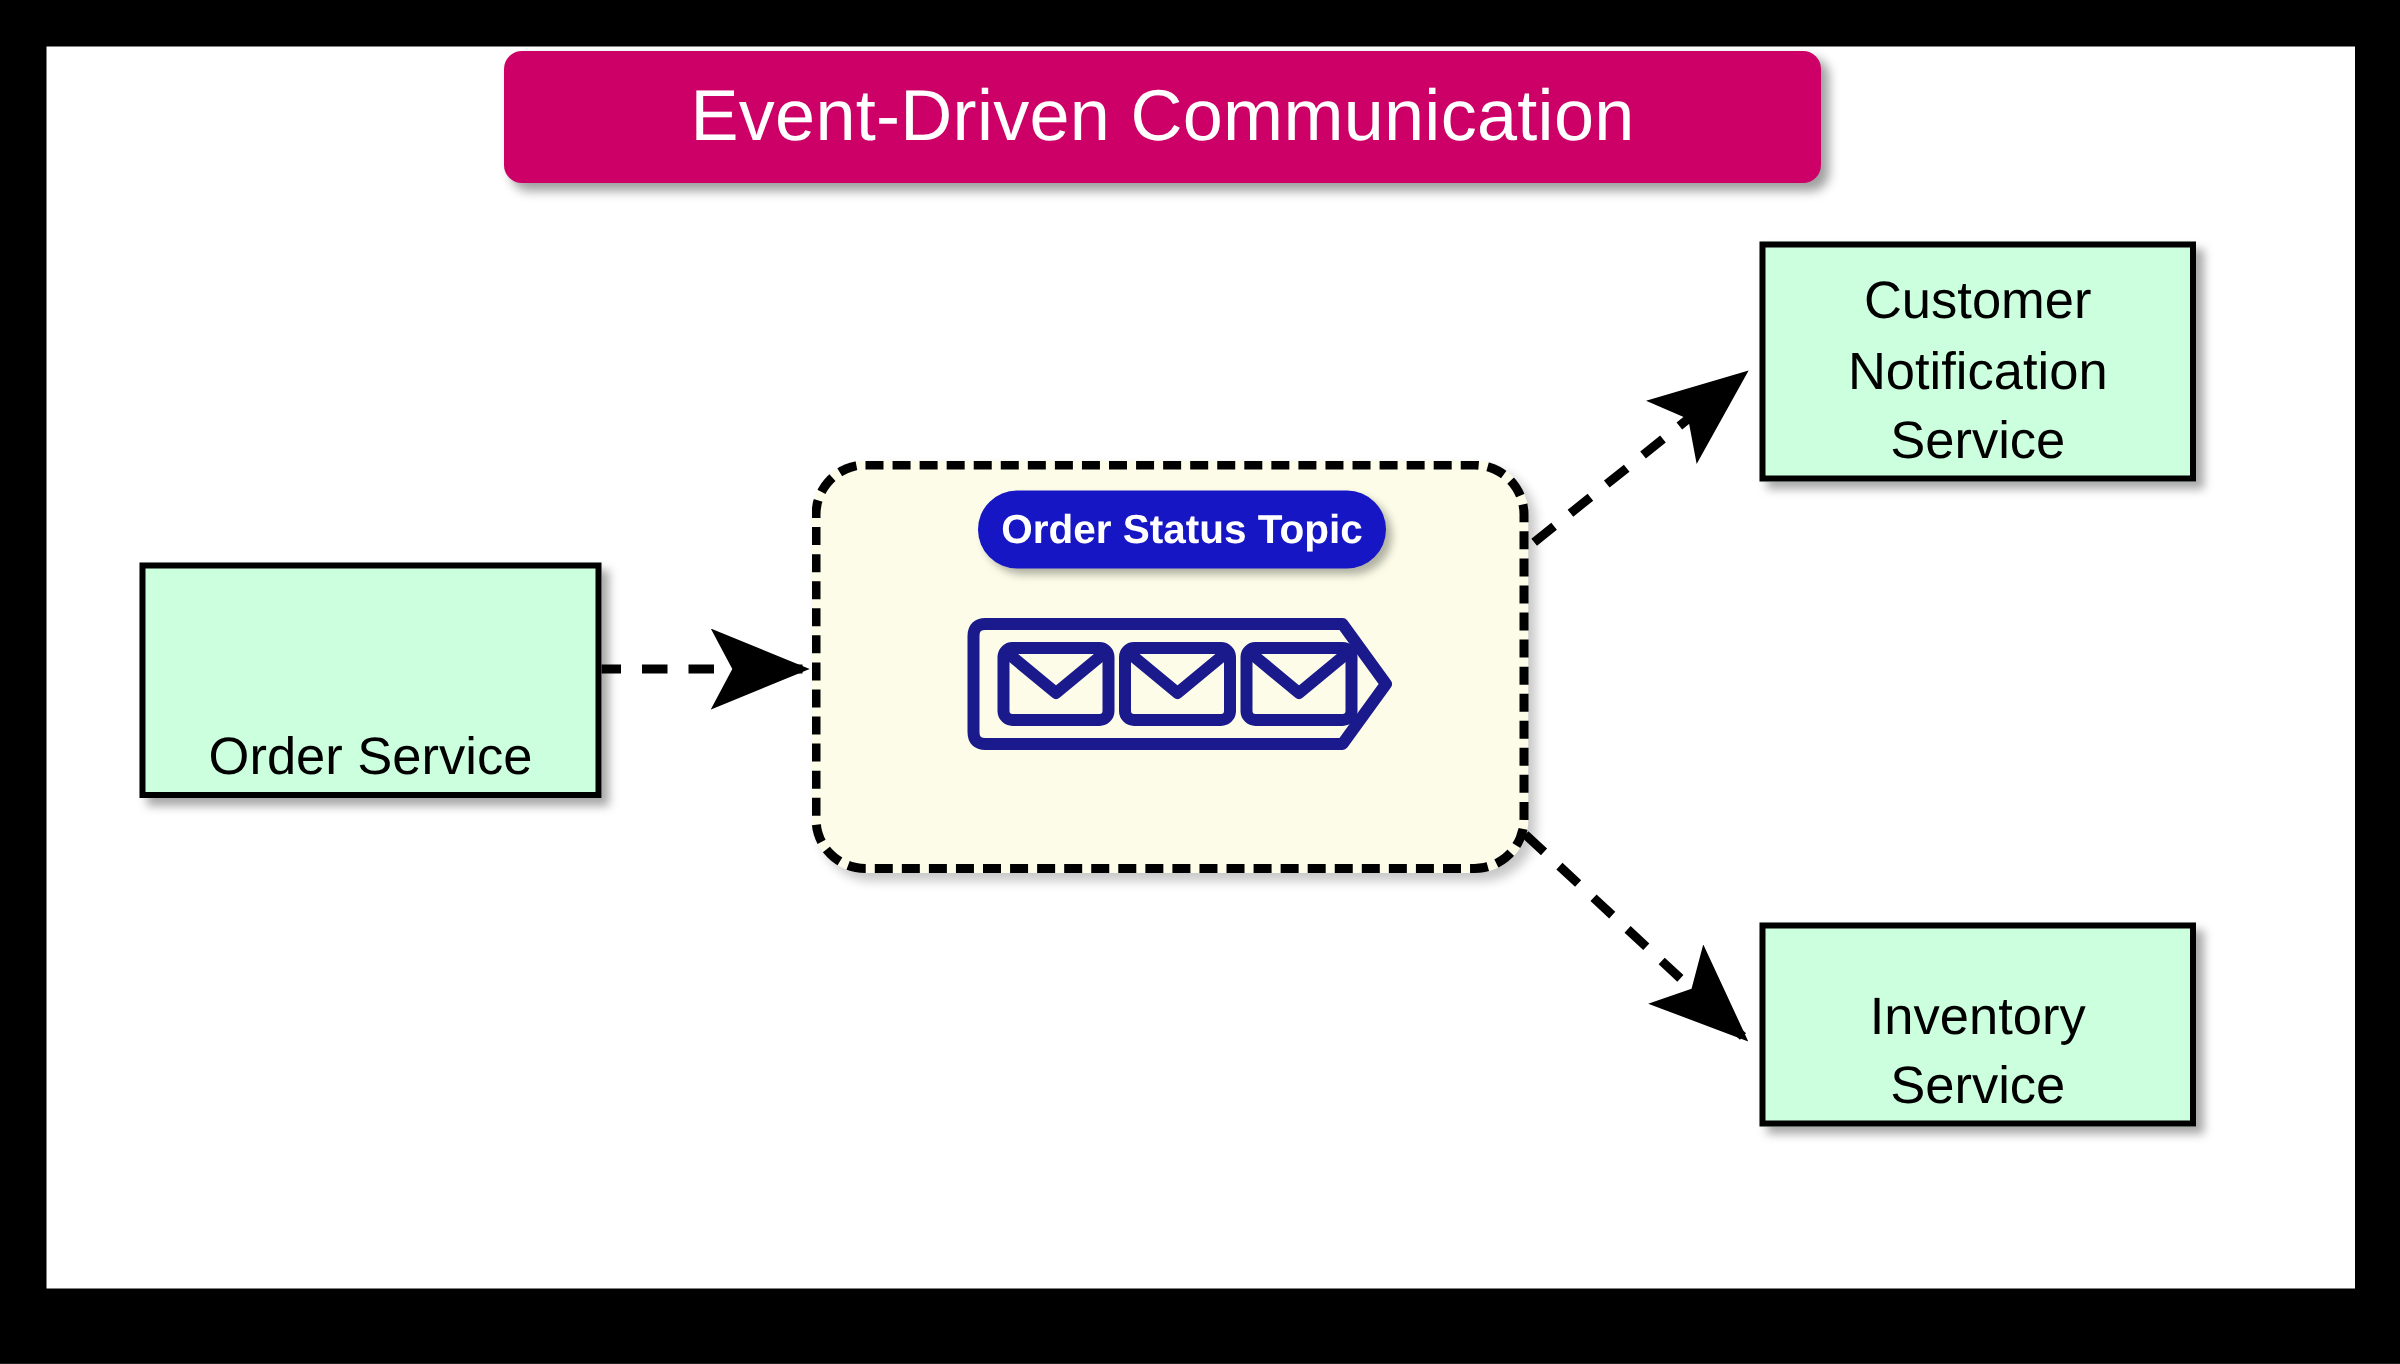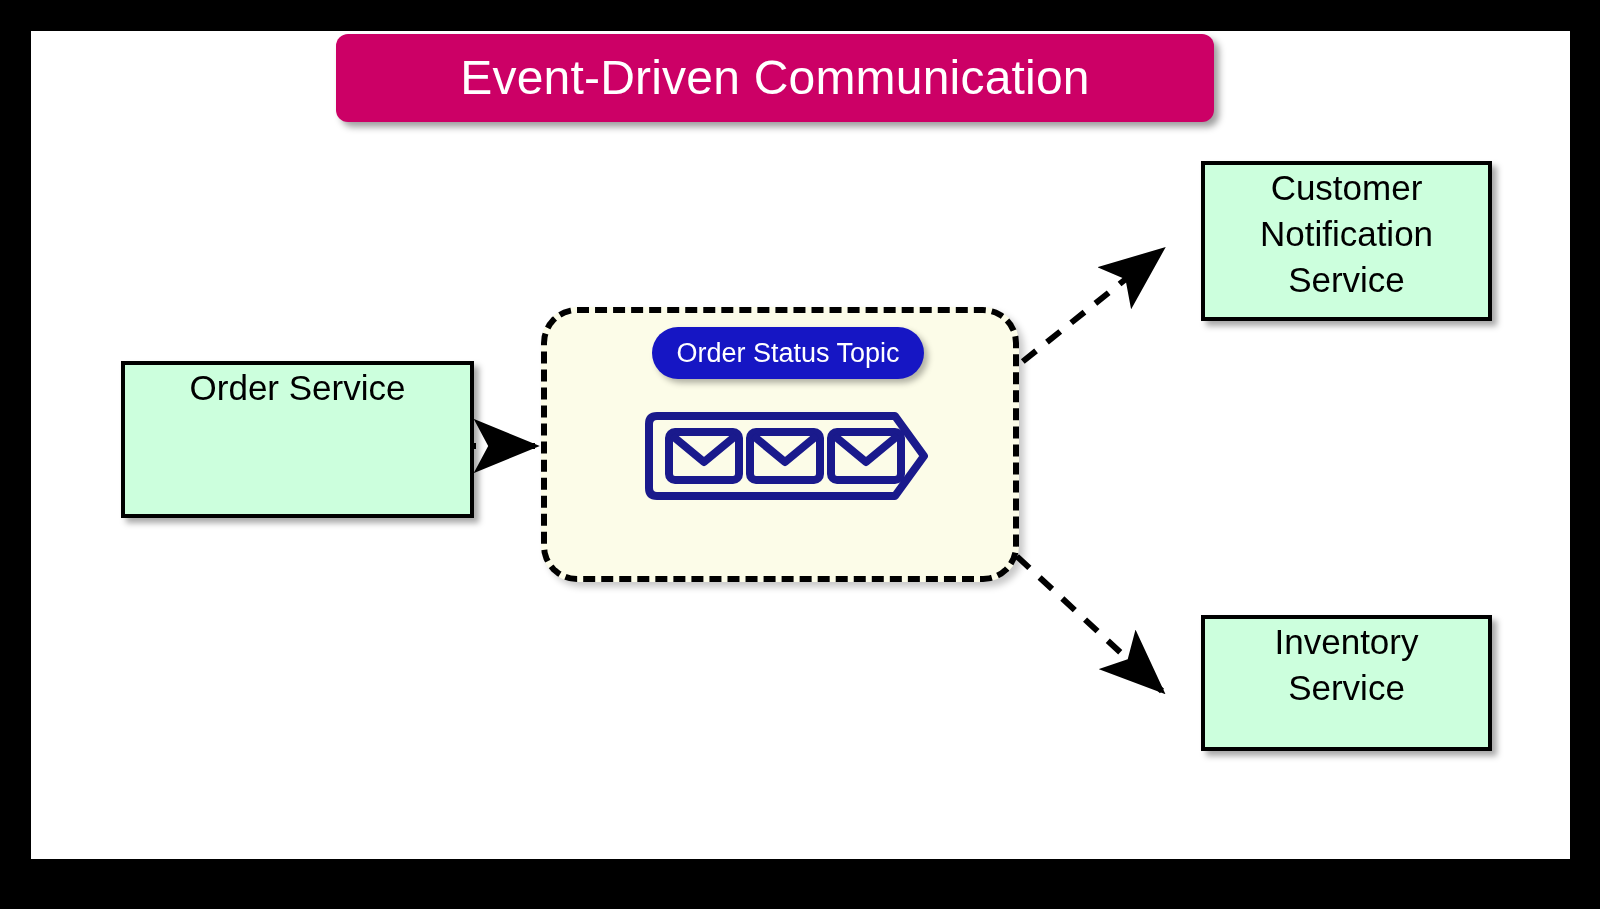--- a/index.html
+++ b/index.html
@@ -65,37 +65,36 @@
     line-height: 1;
   }
 
   
   .svc {
     position: absolute;
     background: #CCFFDD;
     border: 4px solid #000000;
     box-shadow: 5px 5px 6px rgba(0,0,0,0.34);
     display: flex;
-    align-items: flex-start;
+    align-items: flex-end;
     justify-content: center;
     box-sizing: border-box;
-    margin-left: 28px;
   }
   .svc .lbl {
     color: #000000;
     font-size: 35px;
     line-height: 1.32;
     text-align: center;
     white-space: pre-line;
   }
 
   #svc-order {
     left: 62px;
-    top: 330px;
-    width: 353px;
+    top: 344px;
+    width: 308px;
     height: 157px;
   }
   #svc-order .lbl { text-align: center; }
 
   #svc-notify {
     left: 1142px;
     top: 130px;
     width: 291px;
     height: 160px;
   }
@@ -131,21 +130,21 @@
     background: #1616C4;
     border-radius: 26px;
     box-shadow: 4px 4px 6px rgba(0,0,0,0.30);
     display: flex;
     align-items: center;
     justify-content: center;
   }
   #topic-pill .t {
     color: #ffffff;
     font-size: 27px;
-    font-weight: 400;
+    font-weight: 700;
     white-space: nowrap;
     line-height: 1;
   }
 
   
   #queue-icon {
     position: absolute;
     left: 612px;
     top: 379px;
     width: 288px;

